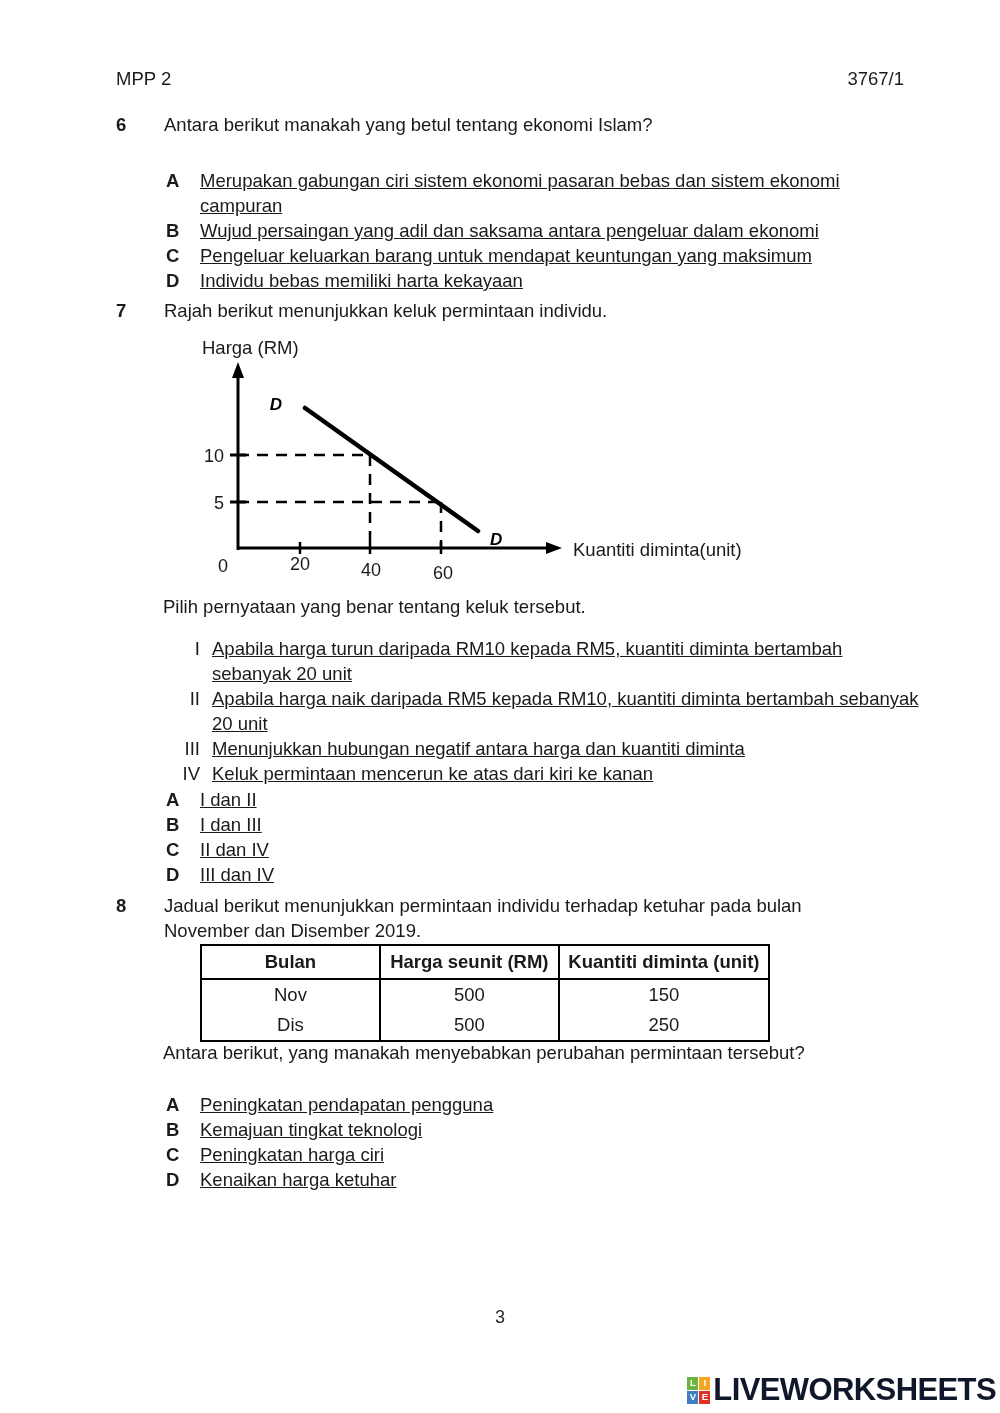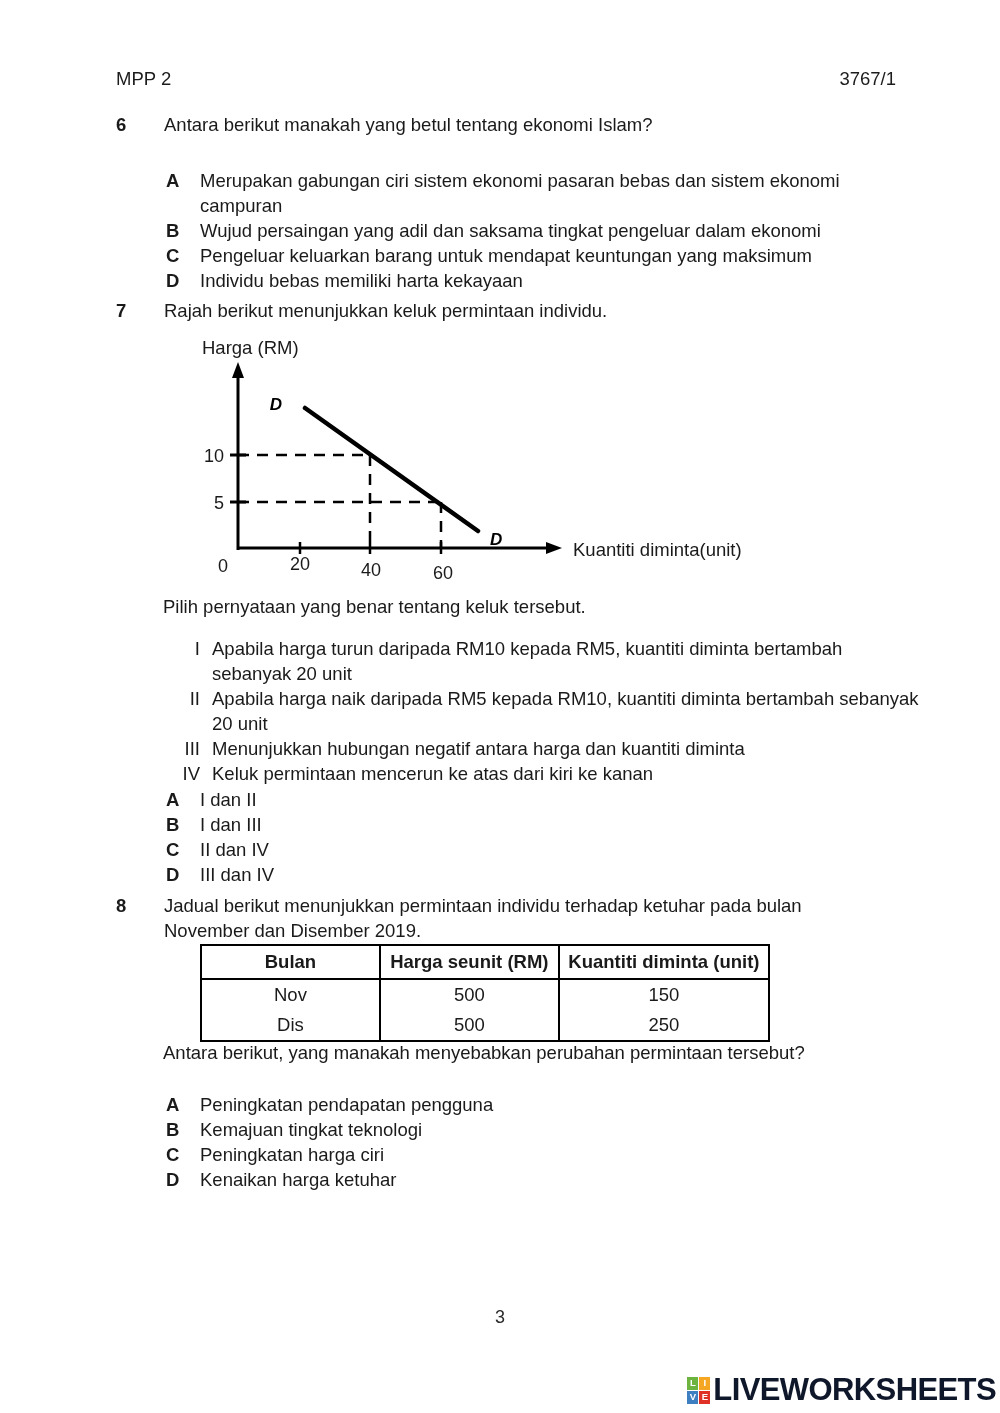--- a/index.html
+++ b/index.html
@@ -23,21 +23,21 @@
   
   .hdr {
     position: absolute;
     top: 58px;
     font-size: 18.5px;
     color: #1c1c1c;
     white-space: nowrap;
     margin-top: 10px;
   }
   .hdr-left  { left: 116px; }
-  .hdr-right { right: 104px; }
+  .hdr-right { right: 96px; }
 
   
   .qrow {
     position: absolute;
     left: 116px;
     right: 92px;
     display: flex;
     align-items: flex-start;
   }
   .qnum {
@@ -68,21 +68,21 @@
     flex: 0 0 34px;
     font-weight: bold;
     text-align: left;
   }
   .opt-letter.roman {
     flex: 0 0 40px;
     text-align: right;
     padding-right: 12px;
     font-weight: normal;
   }
-  .opt-body { flex: 1 1 auto; }
+  .opt-body { flex: 1 1 auto; text-decoration: underline; }
 
   .plain-line {
     position: absolute;
     left: 163px;
     font-size: 18.5px;
     line-height: 25px;
   }
 
   
   #graph {
@@ -197,21 +197,21 @@
     <div class="qtext">Antara berikut manakah yang betul tentang ekonomi Islam?</div>
   </div>
 
   <div class="opts" style="top:168px;">
     <div class="opt">
       <span class="opt-letter">A</span>
       <span class="opt-body">Merupakan gabungan ciri sistem ekonomi pasaran bebas dan sistem ekonomi campuran</span>
     </div>
     <div class="opt">
       <span class="opt-letter">B</span>
-      <span class="opt-body">Wujud persaingan yang adil dan saksama tingkat pengeluar dalam ekonomi</span>
+      <span class="opt-body">Wujud persaingan yang adil dan saksama antara pengeluar dalam ekonomi</span>
     </div>
     <div class="opt">
       <span class="opt-letter">C</span>
       <span class="opt-body">Pengeluar keluarkan barang untuk mendapat keuntungan yang maksimum</span>
     </div>
     <div class="opt">
       <span class="opt-letter">D</span>
       <span class="opt-body">Individu bebas memiliki harta kekayaan</span>
     </div>
   </div>

